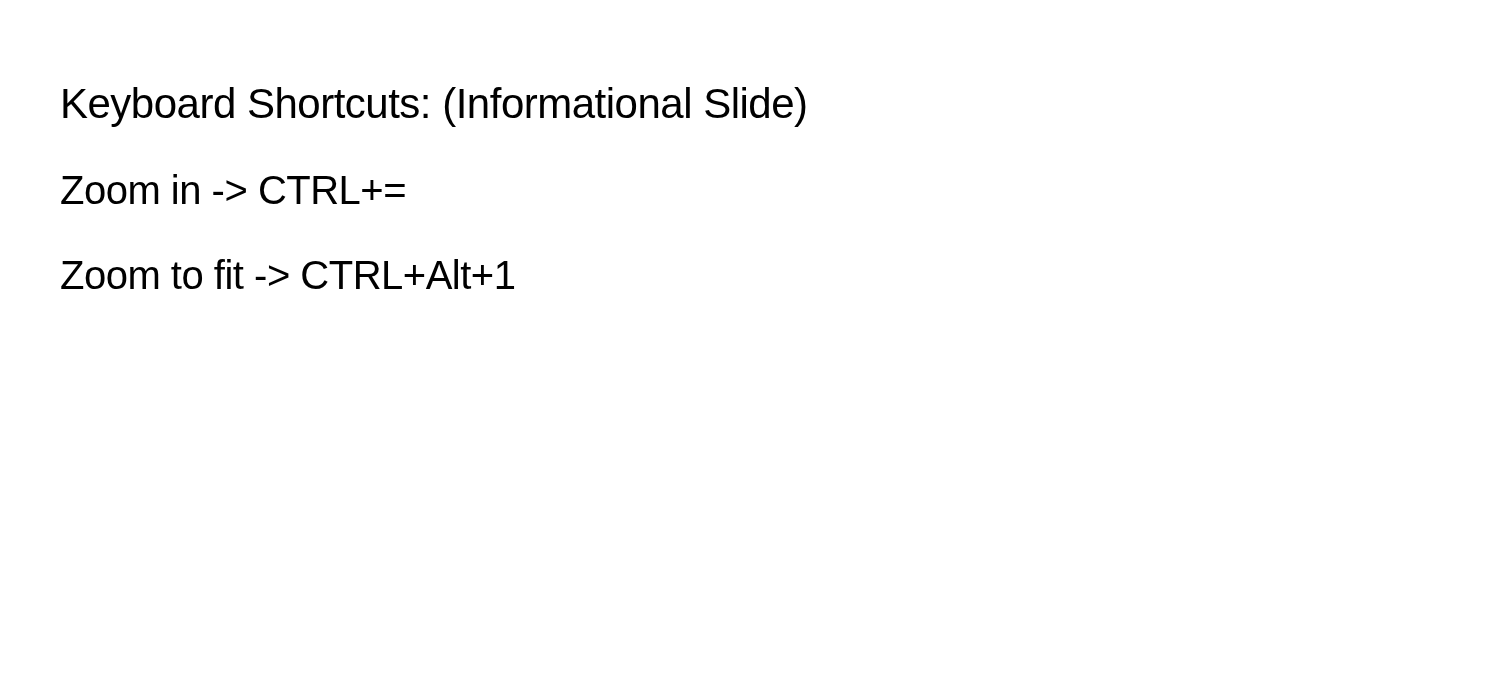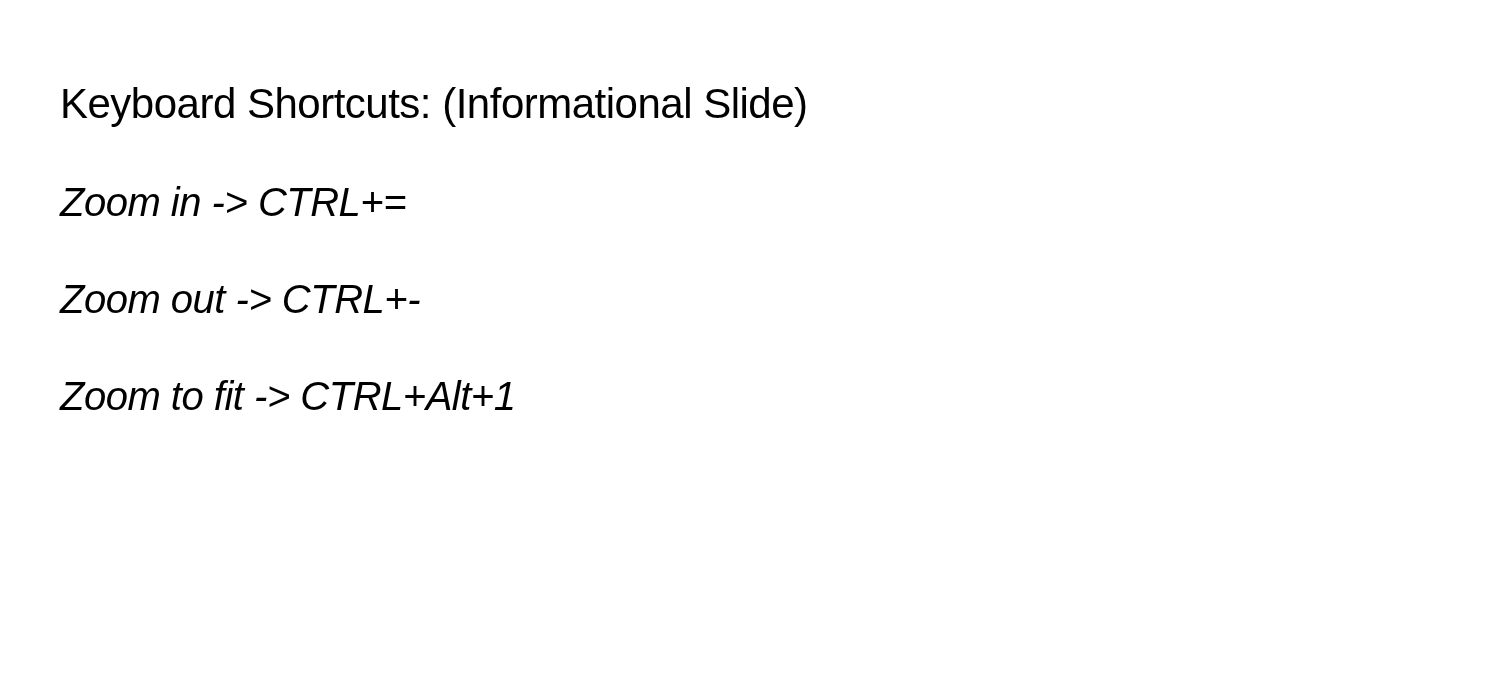--- a/index.html
+++ b/index.html
@@ -11,35 +11,33 @@
       width: 1500px;
       height: 688px;
       background: #ffffff;
       font-family: -apple-system, BlinkMacSystemFont, "Segoe UI", Helvetica, Arial, sans-serif;
       padding: 80px 60px;
       color: #000000;
     }
     .slide-content {
       display: flex;
       flex-direction: column;
-      gap: 52px;
+      gap: 40px;
     }
     .title {
       font-size: 42px;
       font-weight: 400;
       letter-spacing: -0.5px;
     }
     .shortcut-line {
       font-size: 40px;
       font-weight: 400;
       letter-spacing: -0.5px;
-      font-style: italic;
     }
   </style>
 </head>
 <body>
 
 <div class="slide-content">
   <div class="title">Keyboard Shortcuts: (Informational Slide)</div>
   <div class="shortcut-line">Zoom in -&gt; CTRL+=</div>
-  <div class="shortcut-line">Zoom out -&gt; CTRL+-</div>
   <div class="shortcut-line">Zoom to fit -&gt; CTRL+Alt+1</div>
 </div>
 
 </body></html>

